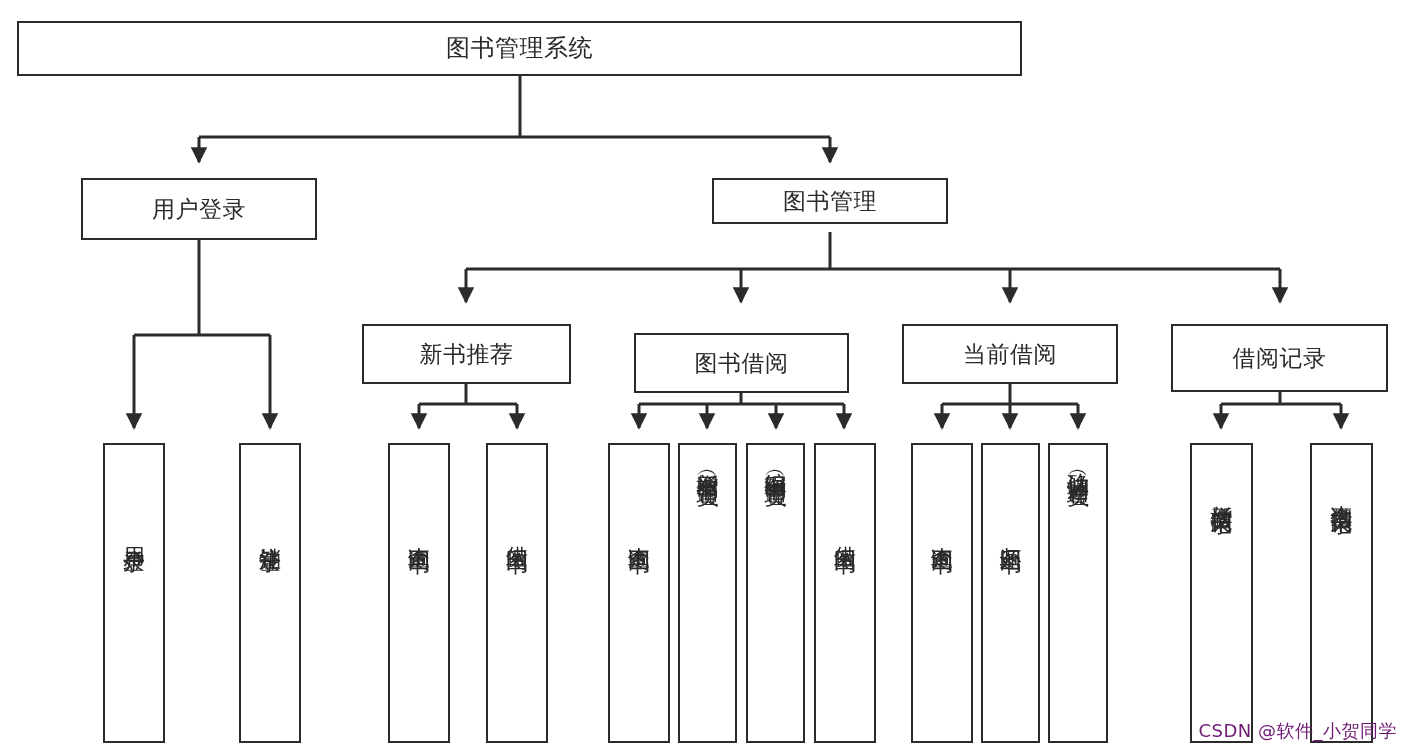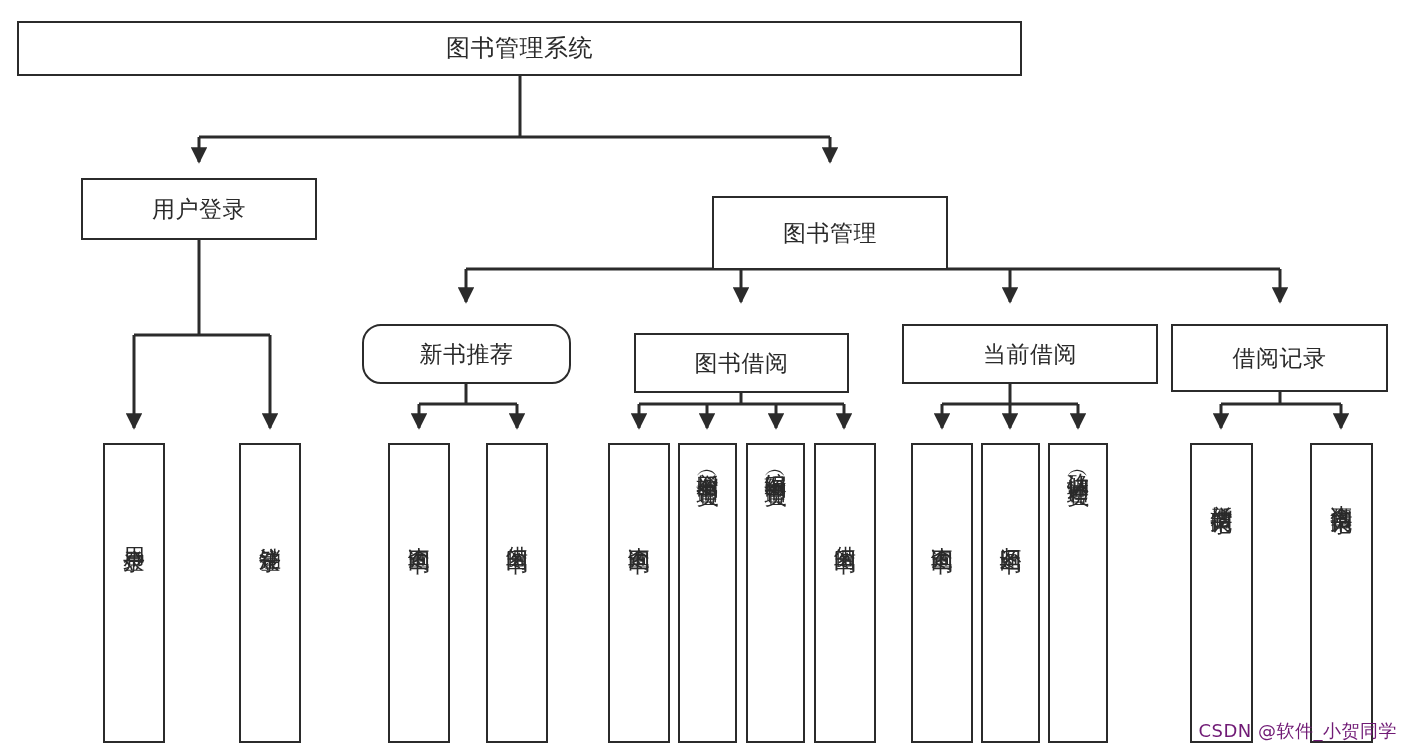--- a/index.html
+++ b/index.html
@@ -121,31 +121,31 @@
     </g>
   </svg>
 
   <div class="node horiz root" style="left:17px; top:13px; width:1005px; height:55px;">
     <span class="label">图书管理系统</span>
   </div>
 
   <div class="node horiz" style="left:81px; top:170px; width:236px; height:62px;">
     <span class="label">用户登录</span>
   </div>
-  <div class="node horiz" style="left:712px; top:188px; width:236px; height:74px;">
+  <div class="node horiz" style="left:712px; top:170px; width:236px; height:46px;">
     <span class="label">图书管理</span>
   </div>
 
-  <div class="node horiz" style="left:362px; top:316px; width:209px; height:60px;border-radius:19px;">
+  <div class="node horiz" style="left:362px; top:316px; width:209px; height:60px;">
     <span class="label">新书推荐</span>
   </div>
   <div class="node horiz" style="left:634px; top:325px; width:215px; height:60px;">
     <span class="label">图书借阅</span>
   </div>
-  <div class="node horiz" style="left:902px; top:316px; width:256px; height:60px;">
+  <div class="node horiz" style="left:902px; top:316px; width:216px; height:60px;">
     <span class="label">当前借阅</span>
   </div>
   <div class="node horiz" style="left:1171px; top:316px; width:217px; height:68px;">
     <span class="label">借阅记录</span>
   </div>
 
   <div class="node vert" style="left:103px; top:435px; width:62px; height:300px; padding-top:84px;">
     <span class="label">用户登录</span>
   </div>
   <div class="node vert" style="left:239px; top:435px; width:62px; height:300px; padding-top:84px;">

